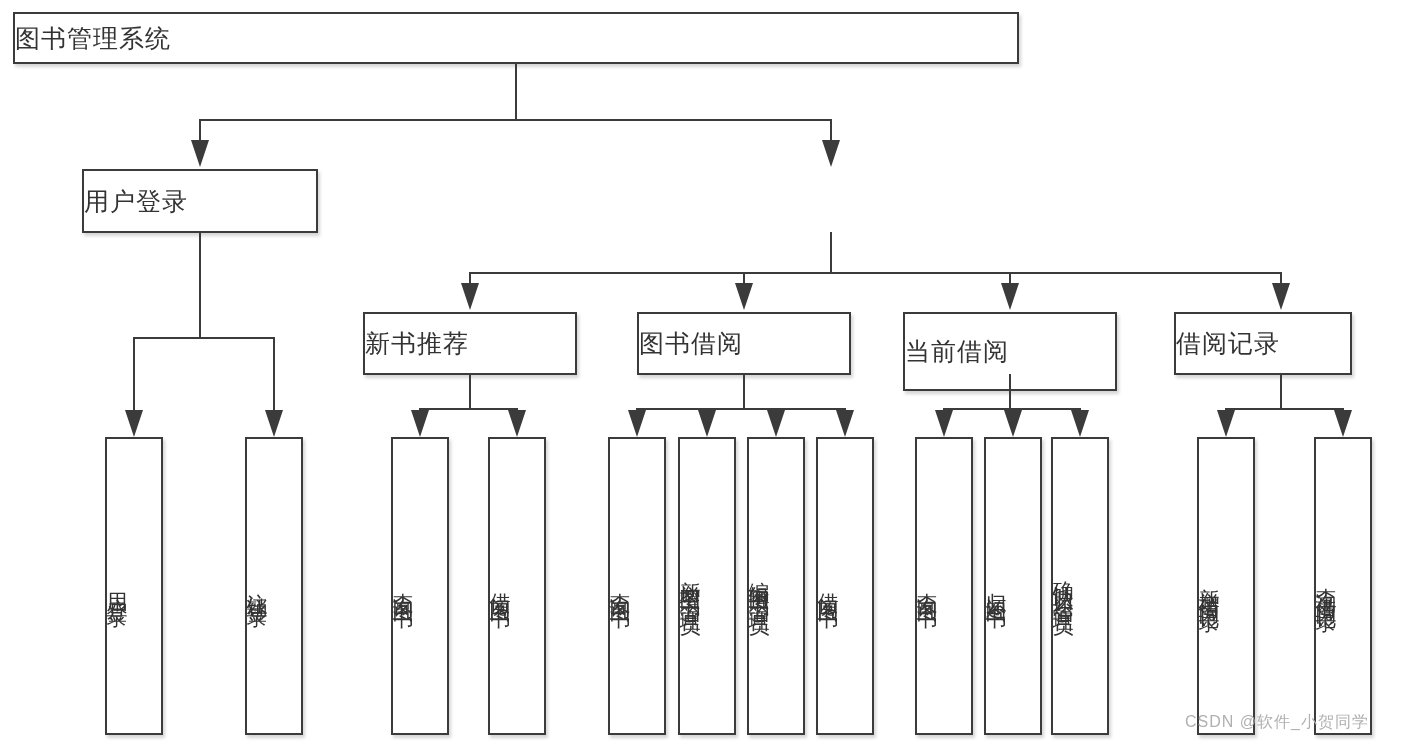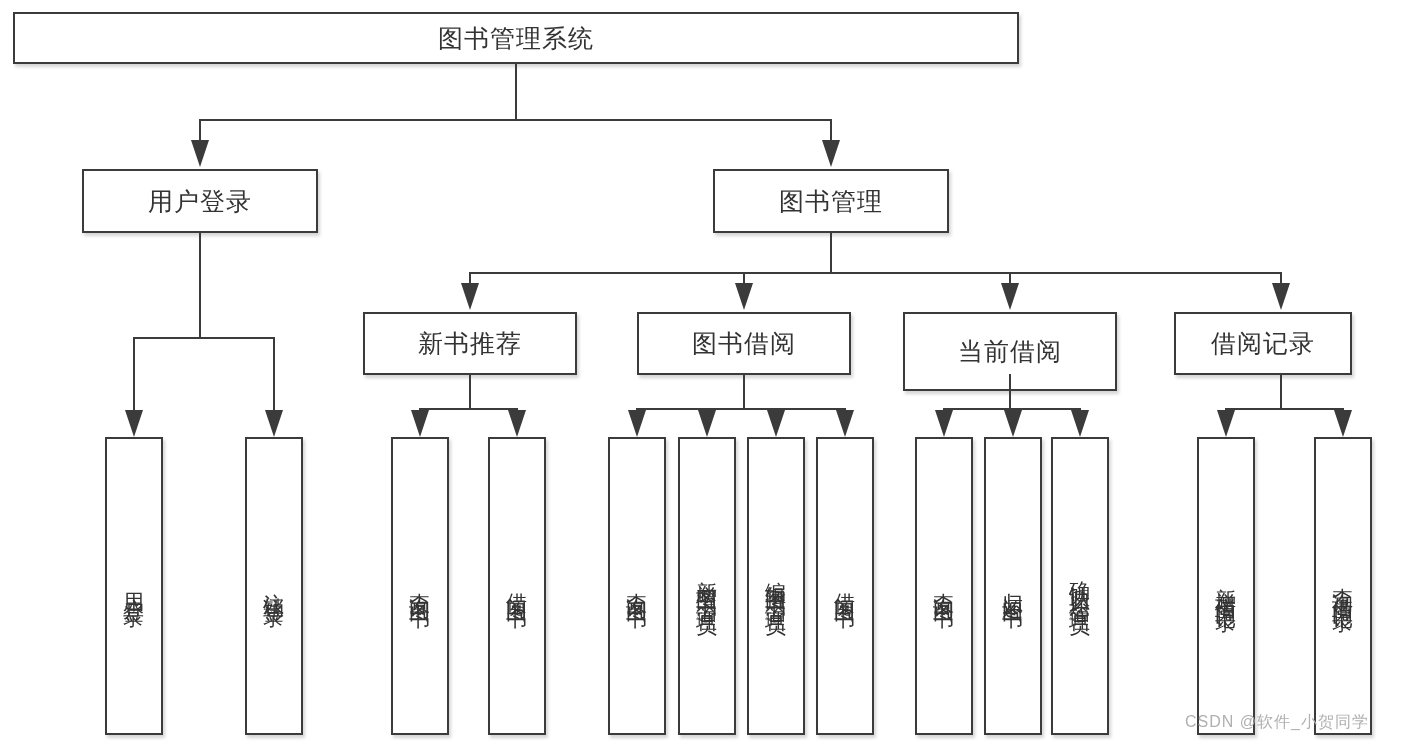--- a/index.html
+++ b/index.html
@@ -10,21 +10,21 @@
   }
   html,body{margin:0;padding:0;}
   body{
     width:1405px;height:747px;background:var(--bg);
     font-family:"Liberation Sans","DejaVu Sans",sans-serif;
   }
   .canvas{position:relative;width:1405px;height:747px;overflow:hidden;background:var(--bg);}
   .box{
     position:absolute;box-sizing:border-box;
     border:2px solid var(--line);background:#fff;
-    display:flex;align-items:center;justify-content:center;
+    display:flex;align-items:center;justify-content:flex-start;
     color:var(--text);
     box-shadow:2px 3px 3px rgba(90,90,90,0.25);
   }
   .box.h span{font-size:25px;letter-spacing:1px;white-space:nowrap;}
   .box.v span{
     writing-mode:vertical-lr;text-orientation:upright;
     font-size:21px;letter-spacing:5px;line-height:1;
   }
   .vl{position:absolute;width:2px;background:var(--line);}
   .hl{position:absolute;height:2px;background:var(--line);}
@@ -49,23 +49,20 @@
 
   <div class="vl" style="left:515px;top:63px;height:57px"></div>
   <div class="hl" style="left:199px;top:119px;width:633px"></div>
   <div class="vl" style="left:199px;top:119px;height:28px"></div>
   <div class="ah" style="left:191px;top:140px"></div>
   <div class="vl" style="left:830px;top:119px;height:28px"></div>
   <div class="ah" style="left:822px;top:140px"></div>
 
   <div class="box h" style="left:82px;top:169px;width:236px;height:64px">
     <span>用户登录</span>
-  </div>
-  <div class="box h" style="left:713px;top:169px;width:236px;height:64px">
-    <span>图书管理</span>
   </div>
 
   <div class="vl" style="left:199px;top:232px;height:106px"></div>
   <div class="hl" style="left:133px;top:337px;width:142px"></div>
   <div class="vl" style="left:133px;top:337px;height:75px"></div>
   <div class="ah" style="left:125px;top:410px"></div>
   <div class="vl" style="left:273px;top:337px;height:75px"></div>
   <div class="ah" style="left:265px;top:410px"></div>
 
   <div class="vl" style="left:830px;top:232px;height:42px"></div>

